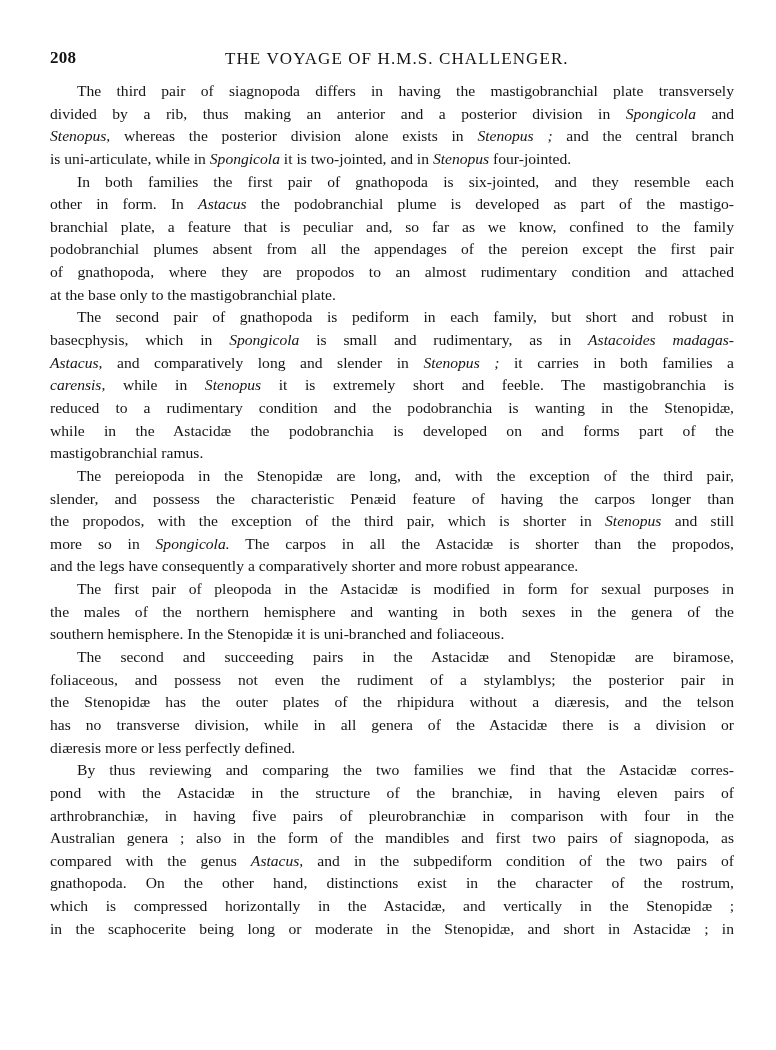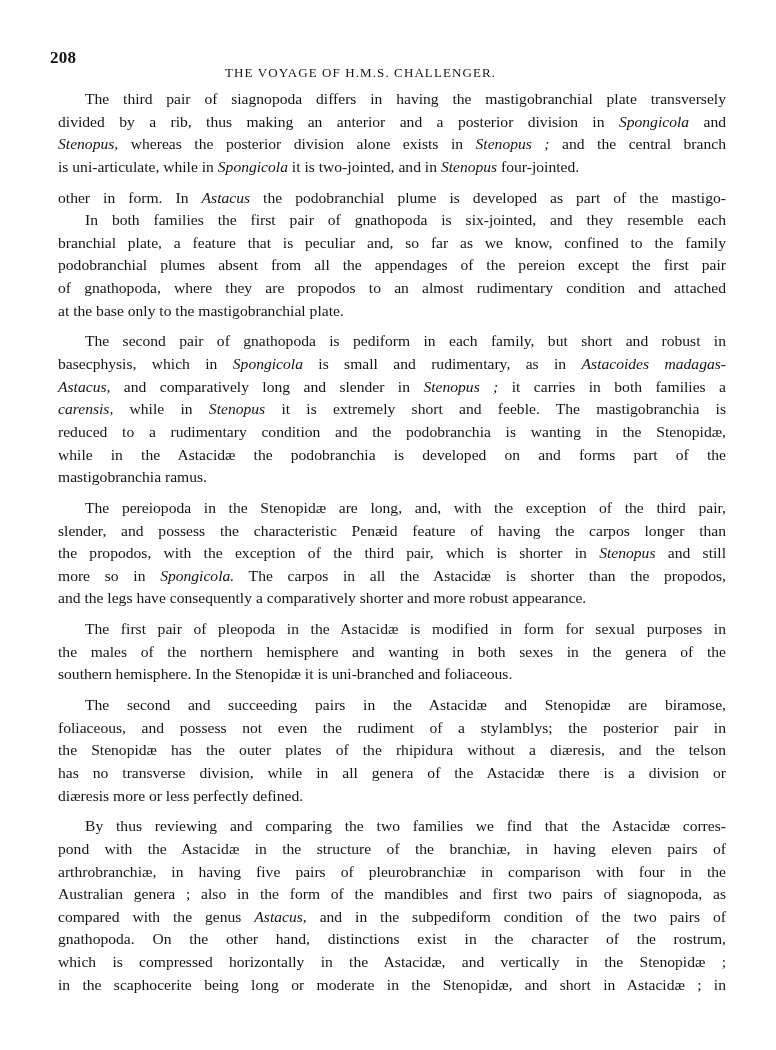--- a/index.html
+++ b/index.html
@@ -34,33 +34,32 @@
       left: 0;
       top: 0;
       font-size: 17px;
       font-weight: bold;
       letter-spacing: 0.2px;
     }
     .running-title {
       position: absolute;
       left: 175px;
       top: 1px;
-      font-size: 13px;
+      font-size: 17px;
       letter-spacing: 1.1px;
       white-space: nowrap;
-      margin-top: 16px;
     }
     .body-text {
       position: absolute;
       top: 80px;
       left: 50px;
       width: 684px;
     }
     .para {
-      margin: 8px;
+      margin: 0;
     }
     .line {
       display: block;
       height: 22.65px;
       line-height: 22.65px;
       font-size: 15.6px;
       white-space: nowrap;
       text-align: justify;
       text-align-last: justify;
       overflow: visible;
@@ -83,35 +82,35 @@
     <span class="running-title">THE VOYAGE OF H.M.S. CHALLENGER.</span>
   </div>
   <div class="body-text" id="body-text">
       <div class="para">
         <span class="line indent"><span class="seg">The third pair of siagnopoda differs in having the mastigobranchial plate transversely</span></span>
         <span class="line"><span class="seg">divided by a rib, thus making an anterior and a posterior division in </span><span class="seg it">Spongicola</span><span class="seg"> and</span></span>
         <span class="line"><span class="seg it">Stenopus,</span><span class="seg"> whereas the posterior division alone exists in </span><span class="seg it">Stenopus ;</span><span class="seg"> and the central branch</span></span>
         <span class="line last"><span class="seg">is uni-articulate, while in </span><span class="seg it">Spongicola</span><span class="seg"> it is two-jointed, and in </span><span class="seg it">Stenopus</span><span class="seg"> four-jointed.</span></span>
       </div>
       <div class="para">
+        <span class="line indent"><span class="seg">In both families the first pair of gnathopoda is six-jointed, and they resemble each</span></span>
         <span class="line"><span class="seg">other in form.   In </span><span class="seg it">Astacus</span><span class="seg"> the podobranchial plume is developed as part of the mastigo-</span></span>
-        <span class="line indent"><span class="seg">In both families the first pair of gnathopoda is six-jointed, and they resemble each</span></span>
         <span class="line"><span class="seg">branchial plate, a feature that is peculiar and, so far as we know, confined to the family</span></span>
         <span class="line"><span class="seg">podobranchial plumes absent from all the appendages of the pereion except the first pair</span></span>
         <span class="line"><span class="seg">of gnathopoda, where they are propodos to an almost rudimentary condition and attached</span></span>
         <span class="line last"><span class="seg">at the base only to the mastigobranchial plate.</span></span>
       </div>
       <div class="para">
         <span class="line indent"><span class="seg">The second pair of gnathopoda is pediform in each family, but short and robust in</span></span>
         <span class="line"><span class="seg">basecphysis, which in </span><span class="seg it">Spongicola</span><span class="seg"> is small and rudimentary, as in </span><span class="seg it">Astacoides madagas-</span></span>
         <span class="line"><span class="seg it">Astacus,</span><span class="seg"> and comparatively long and slender in </span><span class="seg it">Stenopus ;</span><span class="seg"> it carries in both families a</span></span>
         <span class="line"><span class="seg it">carensis,</span><span class="seg"> while in </span><span class="seg it">Stenopus</span><span class="seg"> it is extremely short and feeble.   The mastigobranchia is</span></span>
         <span class="line"><span class="seg">reduced to a rudimentary condition and the podobranchia is wanting in the Stenopidæ,</span></span>
         <span class="line"><span class="seg">while in the Astacidæ the podobranchia is developed on and forms part of the</span></span>
-        <span class="line last"><span class="seg">mastigobranchia ramus.</span></span>
+        <span class="line last"><span class="seg">mastigobranchial ramus.</span></span>
       </div>
       <div class="para">
         <span class="line indent"><span class="seg">The pereiopoda in the Stenopidæ are long, and, with the exception of the third pair,</span></span>
         <span class="line"><span class="seg">slender, and possess the characteristic Penæid feature of having the carpos longer than</span></span>
         <span class="line"><span class="seg">the propodos, with the exception of the third pair, which is shorter in </span><span class="seg it">Stenopus</span><span class="seg"> and still</span></span>
         <span class="line"><span class="seg">more so in </span><span class="seg it">Spongicola.</span><span class="seg">   The carpos in all the Astacidæ is shorter than the propodos,</span></span>
         <span class="line last"><span class="seg">and the legs have consequently a comparatively shorter and more robust appearance.</span></span>
       </div>
       <div class="para">
         <span class="line indent"><span class="seg">The first pair of pleopoda in the Astacidæ is modified in form for sexual purposes in</span></span>

